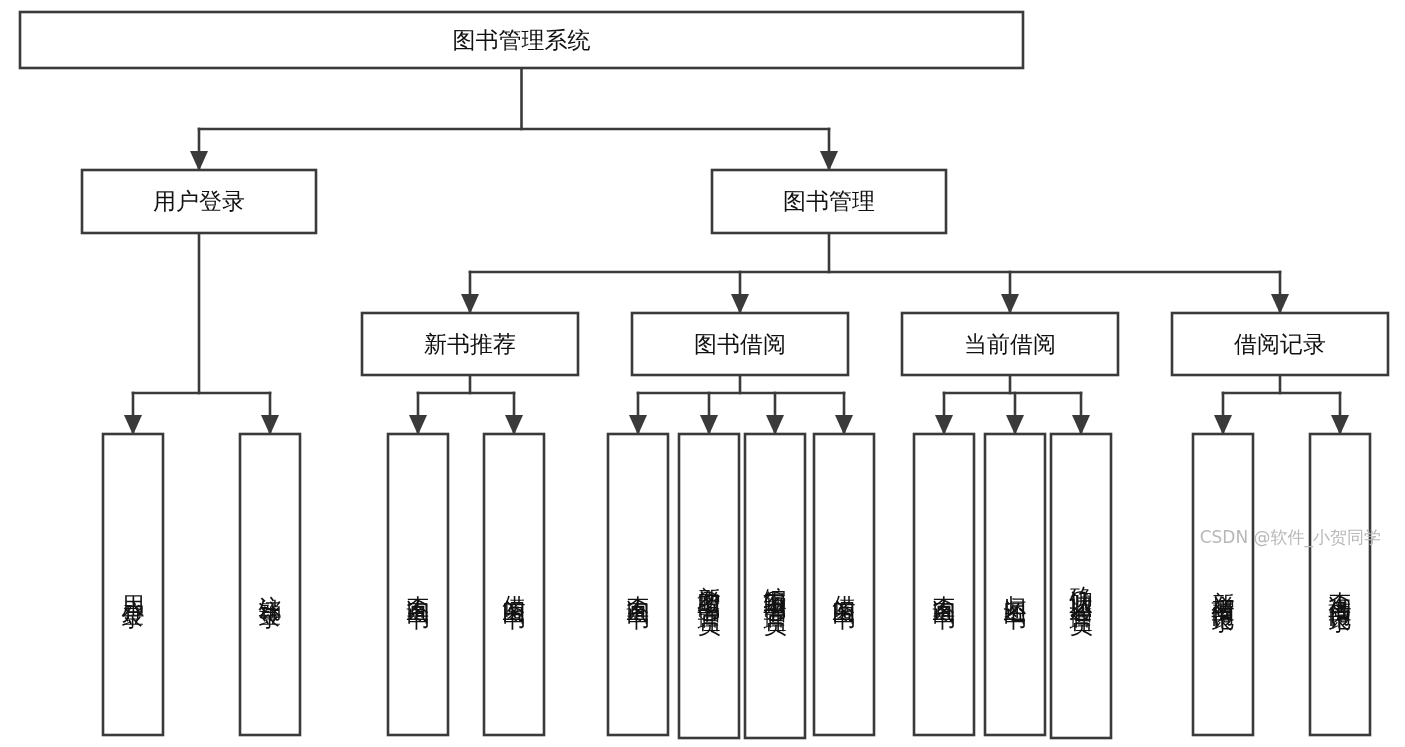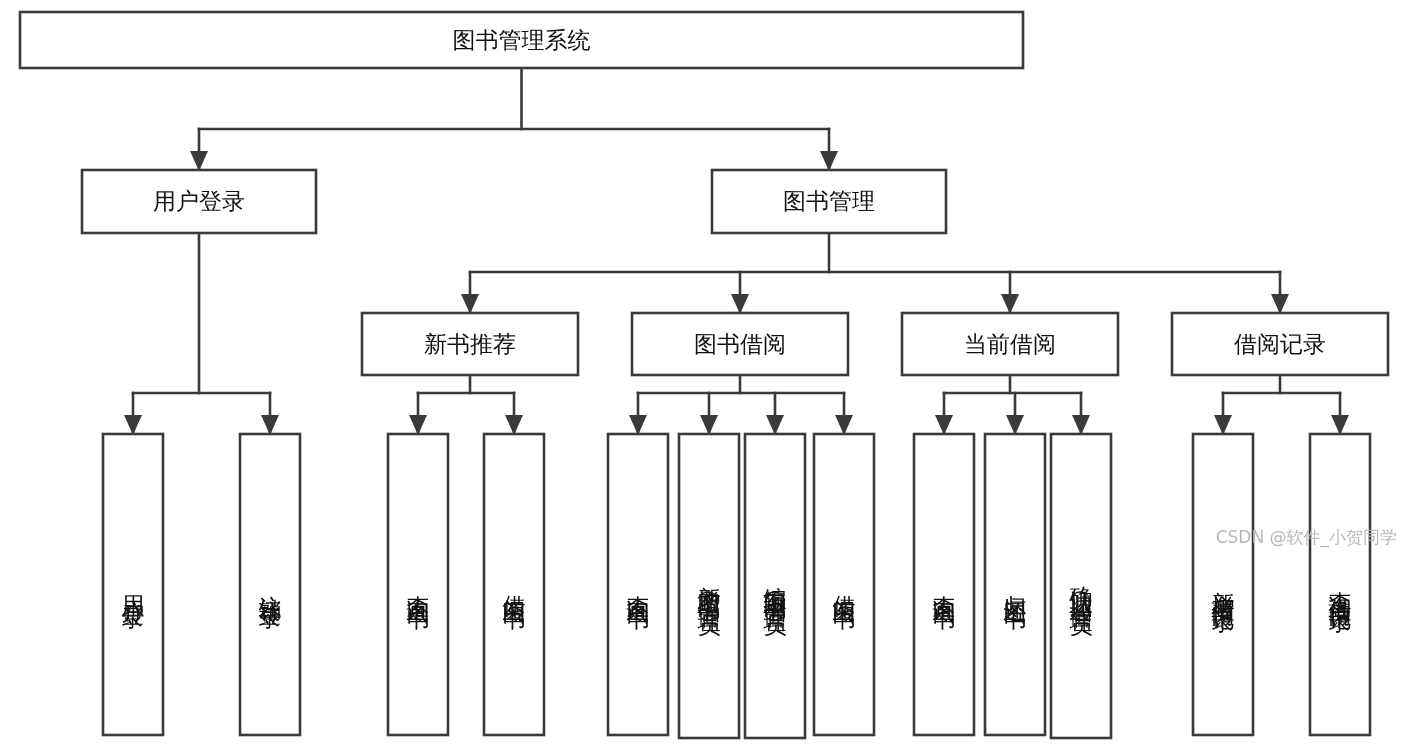--- a/index.html
+++ b/index.html
@@ -61,21 +61,21 @@
     font-family: "DejaVu Sans", "Liberation Sans", sans-serif;
     font-size: 23px;
     color: #111111;
     letter-spacing: 4px;
     line-height: 1;
     white-space: nowrap;
     pointer-events: none;
   }
   .watermark {
     position: absolute;
-    right: 8px;
+    right: 24px;
     bottom: 6px;
     font-family: "DejaVu Sans", "Liberation Sans", sans-serif;
     font-size: 17px;
     color: #b8b8b8;
     white-space: nowrap;
     pointer-events: none;
   }
 </style>
 </head>
 <body>

